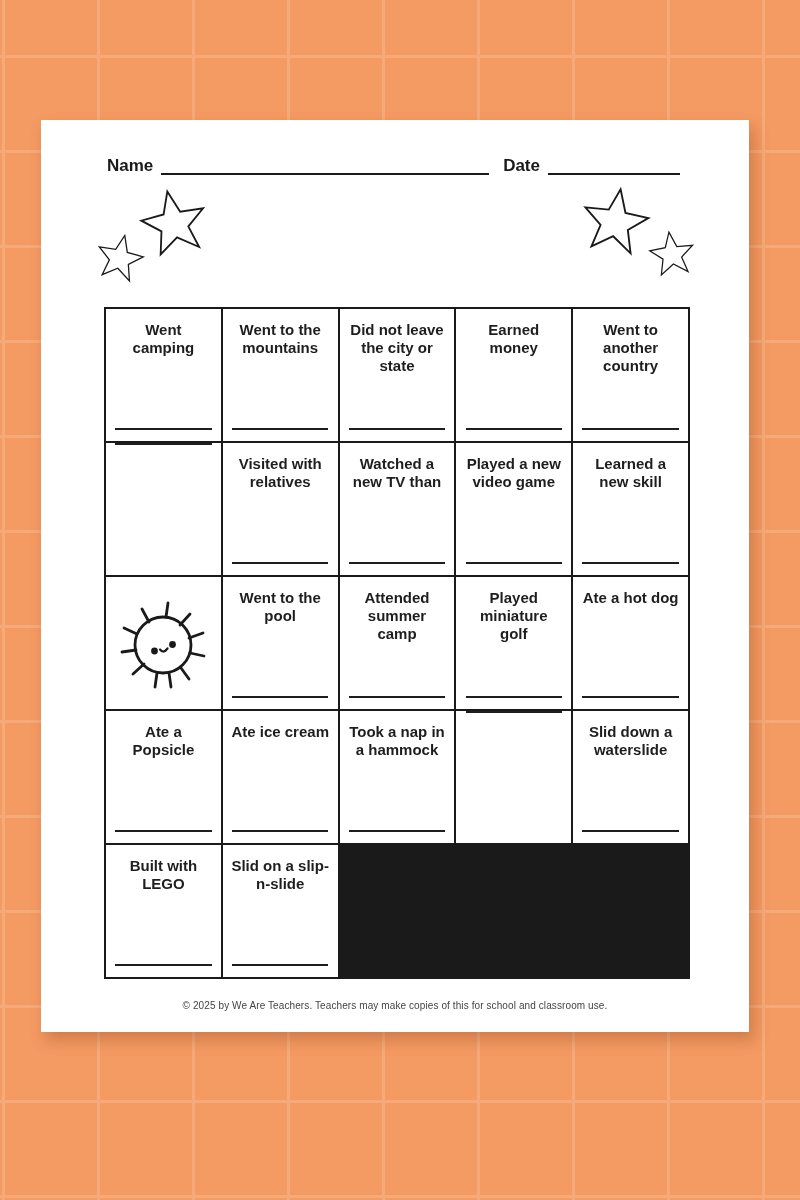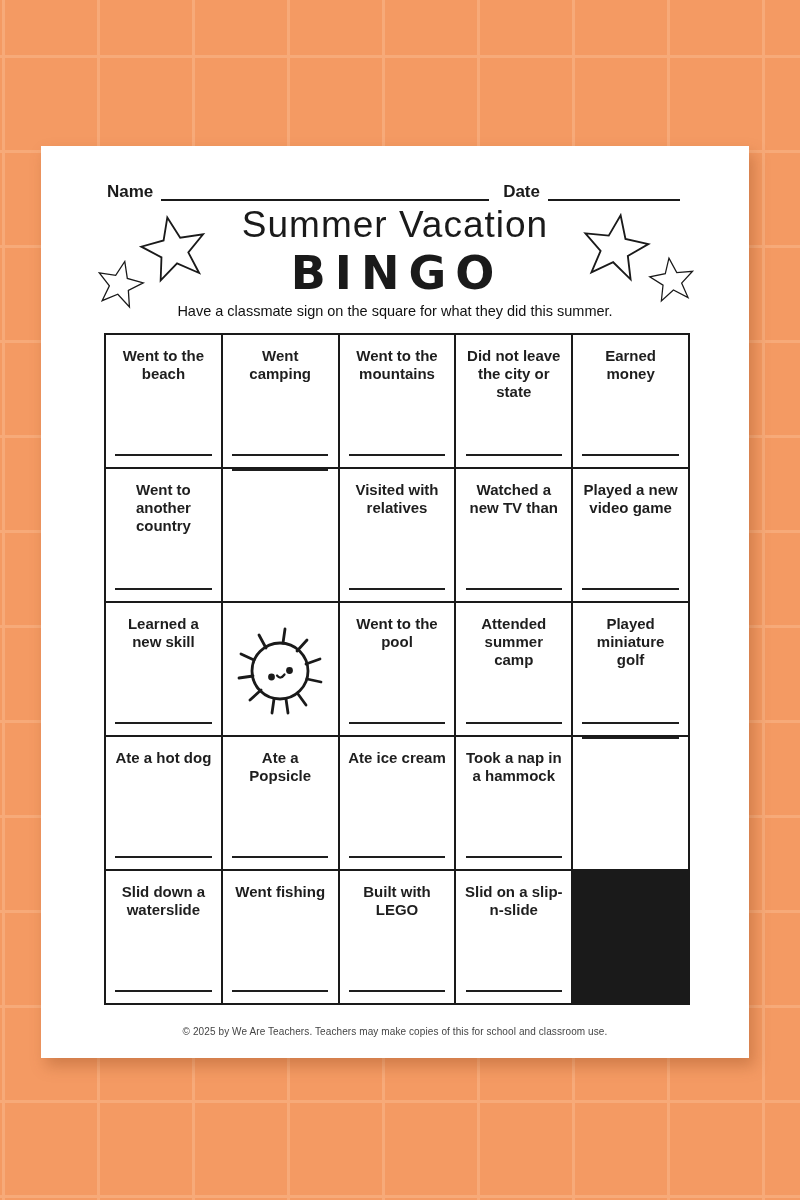--- a/index.html
+++ b/index.html
@@ -7,21 +7,21 @@
     width:800px; height:1200px; overflow:hidden; position:relative;
     font-family:"Liberation Sans", sans-serif;
     background-color:var(--bg,#f49a63);
     background-image:
       linear-gradient(to right, var(--bgline,#f7aa79) 0 3px, transparent 3px),
       linear-gradient(to bottom, var(--bgline,#f7aa79) 0 3px, transparent 3px);
     background-size:95px 95px, 95px 95px;
     background-position:2px 0, 0 55px;
   }
   .page {
-    position:absolute; left:41px; top:146px; width:708px; height:912px;
+    position:absolute; left:41px; top:120px; width:708px; height:912px;
     background:var(--paper,#ffffff);
     box-shadow:5px 8px 14px rgba(140,70,25,0.35);
   }
   
   .namedate {
     position:absolute; top:37px; left:66px; right:69px;
     display:flex; align-items:flex-end;
     font-size:17px; font-weight:700; color:var(--ink,#1a1a1a);
   }
   .namedate .lbl { line-height:1; padding-bottom:1px; }
@@ -102,31 +102,22 @@
   <svg viewBox="0 0 100 100" fill="none" stroke="#1a1a1a" stroke-width="2.6" stroke-linejoin="miter">
     <polygon points="50,4 62,36 95,38 69,59 78,91 50,71 22,90 30,58 5,37 38,35"></polygon>
   </svg>
 </span>
   <span class="star star-r-small">
   <svg viewBox="0 0 100 100" fill="none" stroke="#1a1a1a" stroke-width="2.6" stroke-linejoin="miter">
     <polygon points="50,4 62,36 95,38 69,59 78,91 50,71 22,90 30,58 5,37 38,35"></polygon>
   </svg>
 </span>
 
-  <div class="title-block">
-    <div class="title-script">Summer Vacation</div>
-    <div class="title-bingo">BINGO</div>
-    <div class="subtitle">Have a classmate sign on the square for what they did this summer.</div>
-  </div>
 
   <div class="bingo-grid">
-      <div class="cell">
-        <div class="phrase">Went to the beach</div>
-        <div class="sig-line"></div>
-      </div>
       <div class="cell">
         <div class="phrase">Went camping</div>
         <div class="sig-line"></div>
       </div>
       <div class="cell">
         <div class="phrase">Went to the mountains</div>
         <div class="sig-line"></div>
       </div>
       <div class="cell">
         <div class="phrase">Did not leave the city or state</div>
@@ -207,24 +198,20 @@
         <div class="sig-line"></div>
       </div>
       <div class="cell">
         <div class="sig-line"></div>
       </div>
       <div class="cell">
         <div class="phrase">Slid down a waterslide</div>
         <div class="sig-line"></div>
       </div>
       <div class="cell">
-        <div class="phrase">Went fishing</div>
-        <div class="sig-line"></div>
-      </div>
-      <div class="cell">
         <div class="phrase">Built with LEGO</div>
         <div class="sig-line"></div>
       </div>
       <div class="cell">
         <div class="phrase">Slid on a slip-n-slide</div>
         <div class="sig-line"></div>
       </div>
     </div>
 
   <div class="footer">© 2025 by We Are Teachers. Teachers may make copies of this for school and classroom use.</div>

